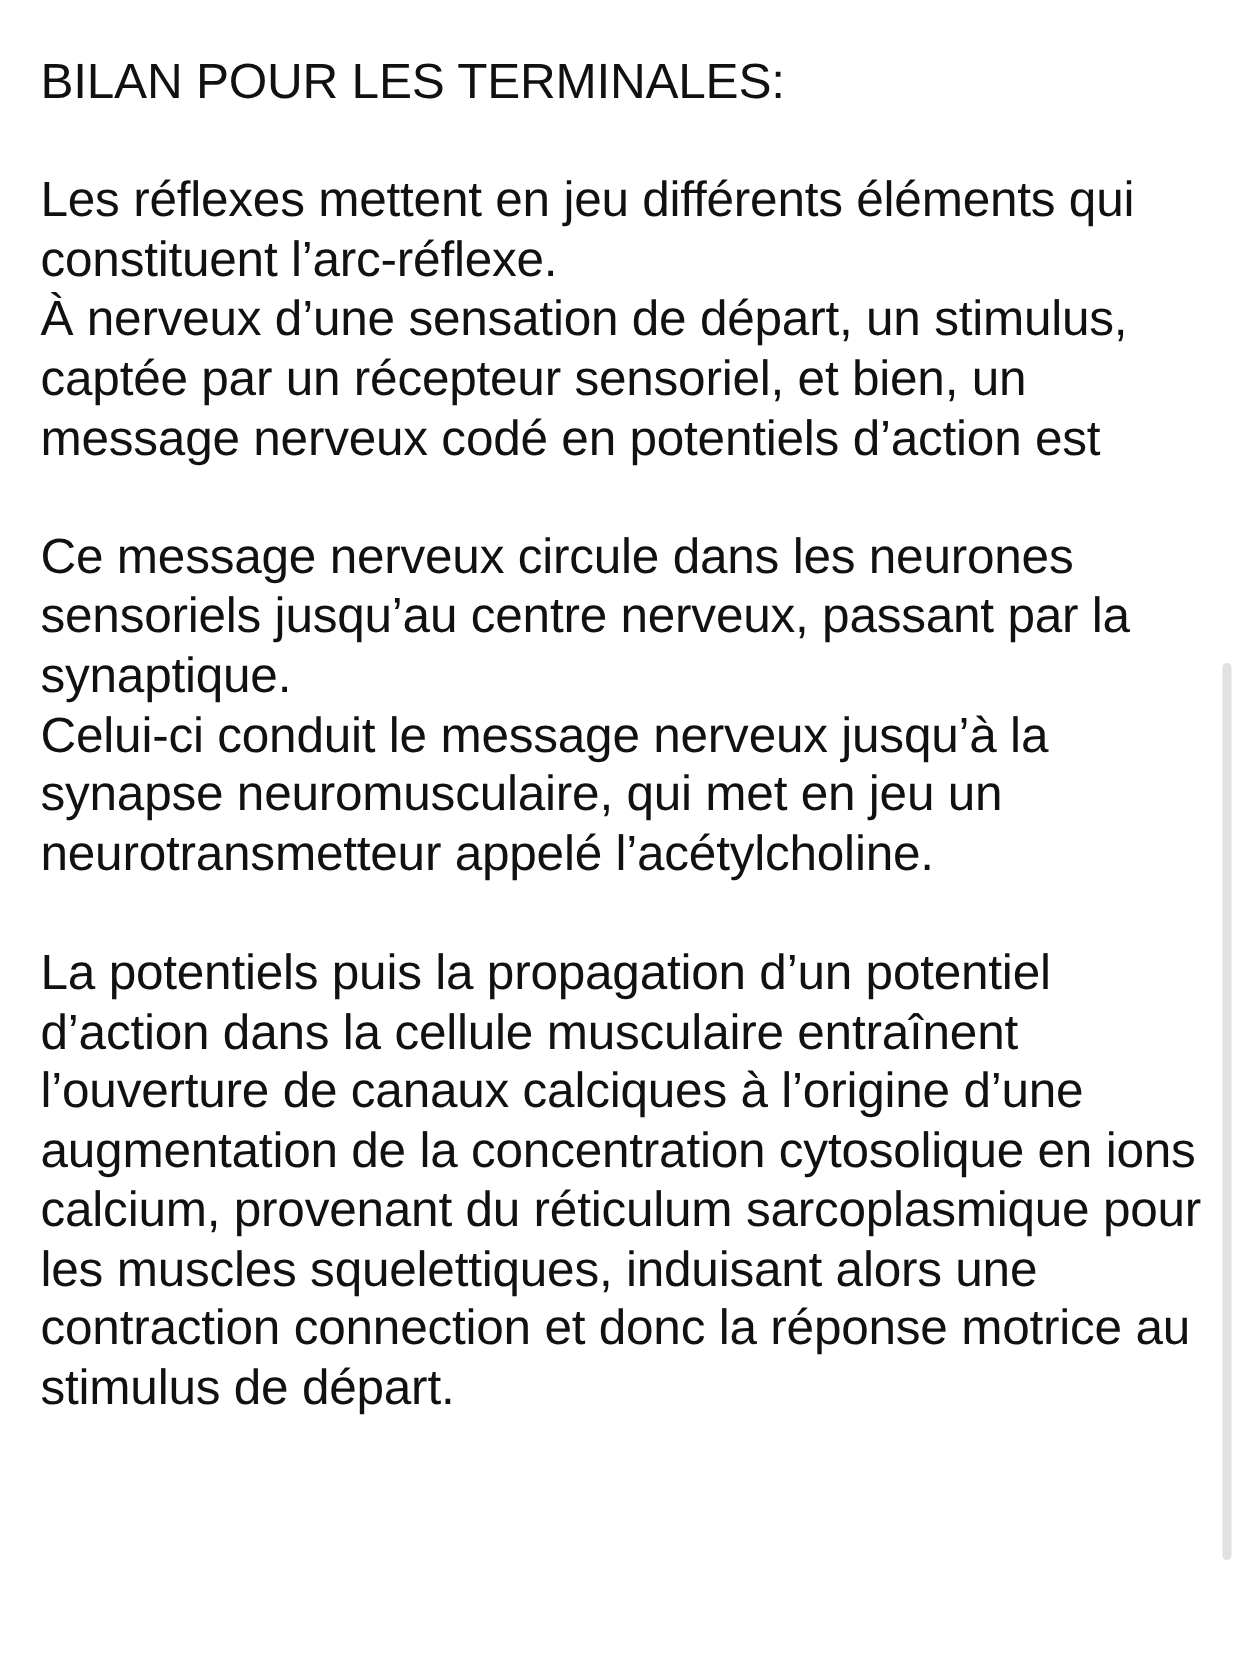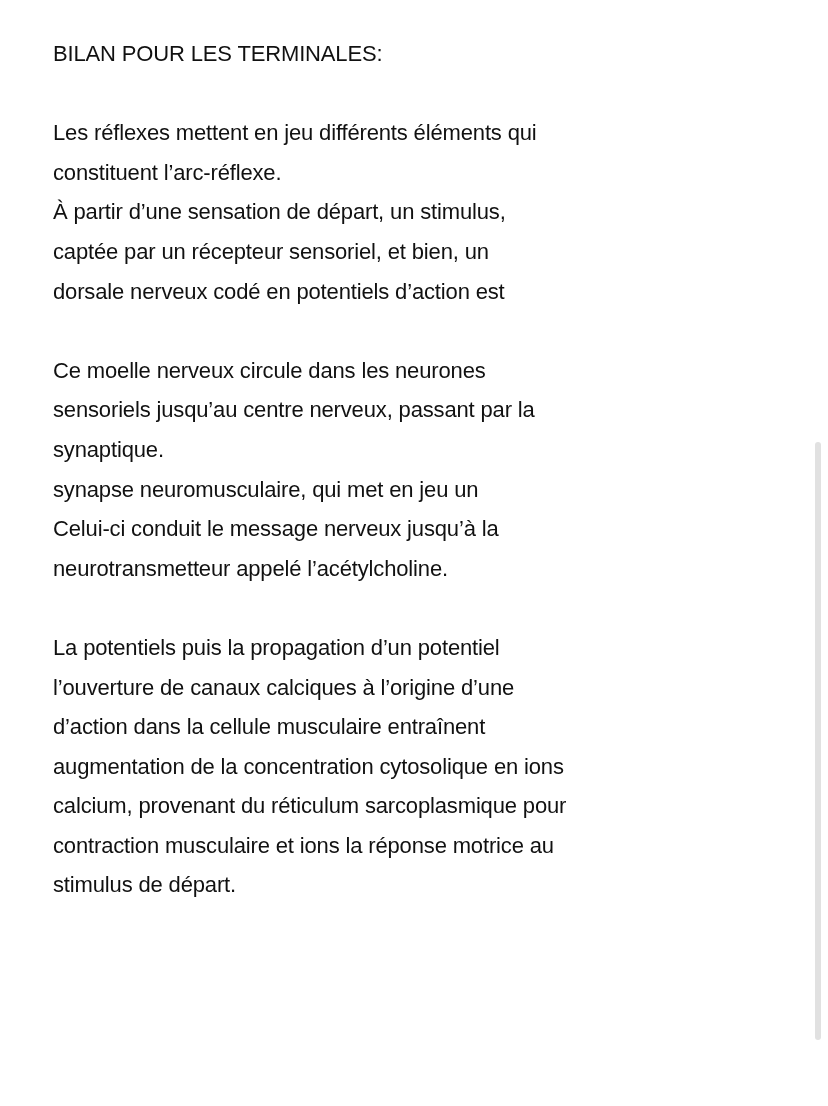--- a/index.html
+++ b/index.html
@@ -15,26 +15,25 @@
     font-family: "Liberation Sans", sans-serif;
     color: #111111;
   }
   .note {
     position: absolute;
     left: 27px;
     top: 34px;
     width: 790px;
   }
   .line {
-    font-size: 22px;
+    font-size: 33px;
     line-height: 39.6px;
     height: 39.6px;
     white-space: nowrap;
     letter-spacing: -0.15px;
-    margin-left: 26px;
   }
   .blank {
     height: 39.6px;
   }
   .scrollbar {
     position: absolute;
     left: 815px;
     top: 442px;
     width: 6px;
     height: 598px;
@@ -45,40 +44,41 @@
 </head>
 <body>
 
 <div class="note">
   <div class="line">BILAN POUR LES TERMINALES:</div>
   <div class="blank"></div>
 
   <div>
     <div class="line">Les réflexes mettent en jeu différents éléments qui</div>
     <div class="line">constituent l’arc-réflexe.</div>
-    <div class="line">À partir d’une sensation de départ, un stimulus,</div>
+    <div class="line">À nerveux d’une sensation de départ, un stimulus,</div>
     <div class="line">captée par un récepteur sensoriel, et bien, un</div>
-    <div class="line">dorsale nerveux codé en potentiels d’action est</div>
+    <div class="line">message nerveux codé en potentiels d’action est</div>
   </div>
   <div class="blank"></div>
 
   <div>
-    <div class="line">Ce moelle nerveux circule dans les neurones</div>
+    <div class="line">Ce message nerveux circule dans les neurones</div>
     <div class="line">sensoriels jusqu’au centre nerveux, passant par la</div>
     <div class="line">synaptique.</div>
+    <div class="line">Celui-ci conduit le message nerveux jusqu’à la</div>
     <div class="line">synapse neuromusculaire, qui met en jeu un</div>
-    <div class="line">Celui-ci conduit le message nerveux jusqu’à la</div>
     <div class="line">neurotransmetteur appelé l’acétylcholine.</div>
   </div>
   <div class="blank"></div>
 
   <div>
     <div class="line">La potentiels puis la propagation d’un potentiel</div>
+    <div class="line">d’action dans la cellule musculaire entraînent</div>
     <div class="line">l’ouverture de canaux calciques à l’origine d’une</div>
-    <div class="line">d’action dans la cellule musculaire entraînent</div>
     <div class="line">augmentation de la concentration cytosolique en ions</div>
     <div class="line">calcium, provenant du réticulum sarcoplasmique pour</div>
-    <div class="line">contraction musculaire et ions la réponse motrice au</div>
+    <div class="line">les muscles squelettiques, induisant alors une</div>
+    <div class="line">contraction connection et donc la réponse motrice au</div>
     <div class="line">stimulus de départ.</div>
   </div>
 </div>
 
 <div class="scrollbar"></div>
 
 </body></html>

